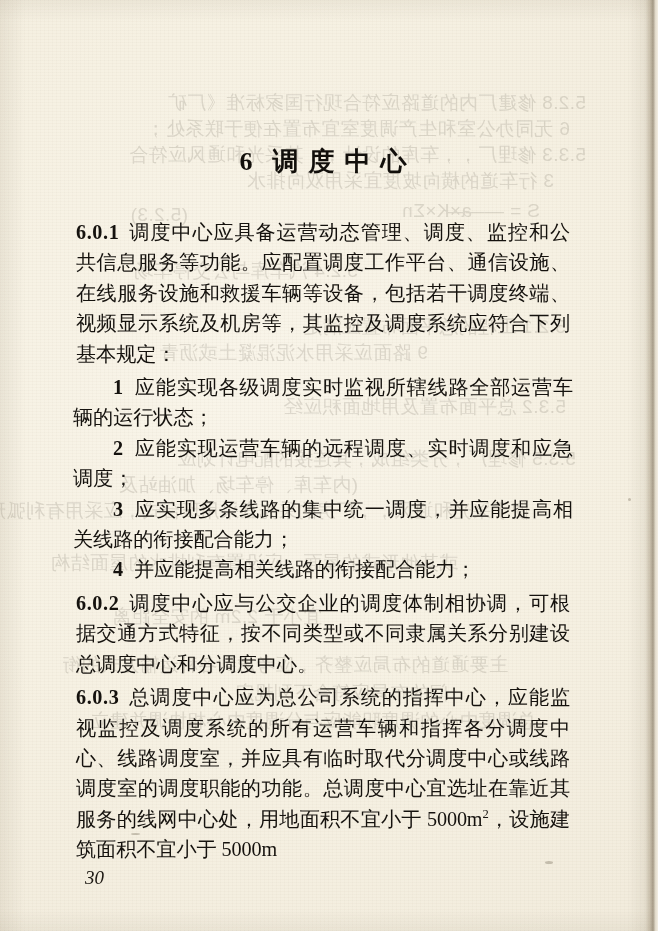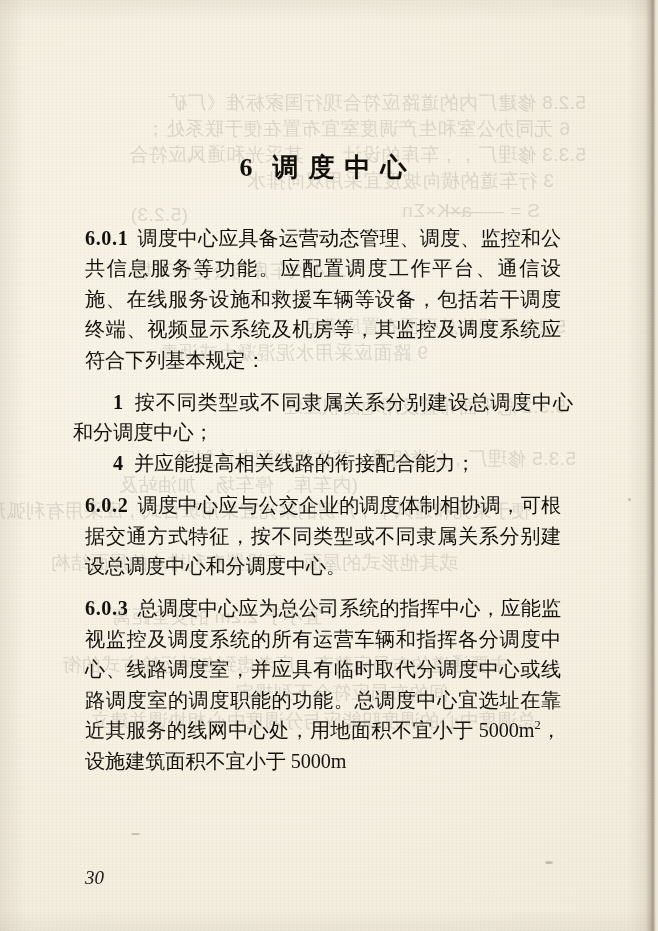--- a/index.html
+++ b/index.html
@@ -84,40 +84,40 @@
     top: 140px;
     width: 500px;
     color: #14110d;
   }
 
   .doc-title {
     font-family: "Liberation Serif", "DejaVu Serif", serif;
     font-weight: bold;
     font-size: 26px;
     text-align: center;
-    margin: 10px 0 38px 0;
+    margin: 4px 0 38px 0;
     padding: 0;
     letter-spacing: 0px;
     color: #120f0b;
   }
   .doc-title .title-num {
     margin-right: 20px;
     letter-spacing: 0;
   }
   .doc-title .title-text {
     letter-spacing: 10px;
     margin-right: -10px;
   }
 
   .clause {
     font-size: 20.2px;
     line-height: 30.4px;
     text-align: justify;
     text-justify: inter-character;
-    margin: 12px;
+    margin: 3px;
     color: #15120e;
     letter-spacing: -0.1px;
   }
   .clause .clause-no {
     font-weight: bold;
     letter-spacing: 0.6px;
     margin-right: 9px;
   }
 
   .item {
@@ -194,21 +194,27 @@
 
     <h1 class="doc-title">
       <span class="title-num num">6</span><span class="title-text">调度中心</span>
     </h1>
 
     <p class="clause">
       <span class="clause-no num">6.0.1</span><span>调度中心应具备运营动态管理、调度、监控和公共信息服务等功能。应配置调度工作平台、通信设施、在线服务设施和救援车辆等设备，包括若干调度终端、视频显示系统及机房等，其监控及调度系统应符合下列基本规定：</span>
     </p>
 
     <p class="item">
-      <span class="item-no num">1</span><span>按不同类型或不同隶属关系分别建设总调度中心和分调度中心；</span>
+      <span class="item-no num">1</span><span>应能实现各级调度实时监视所辖线路全部运营车辆的运行状态；</span>
+    </p>
+    <p class="item">
+      <span class="item-no num">2</span><span>应能实现运营车辆的远程调度、实时调度和应急调度；</span>
+    </p>
+    <p class="item">
+      <span class="item-no num">3</span><span>应实现多条线路的集中统一调度，并应能提高相关线路的衔接配合能力；</span>
     </p>
     <p class="item">
       <span class="item-no num">4</span><span>并应能提高相关线路的衔接配合能力；</span>
     </p>
 
     <p class="clause">
       <span class="clause-no num">6.0.2</span><span>调度中心应与公交企业的调度体制相协调，可根据交通方式特征，按不同类型或不同隶属关系分别建设总调度中心和分调度中心。</span>
     </p>
 
     <p class="clause">

